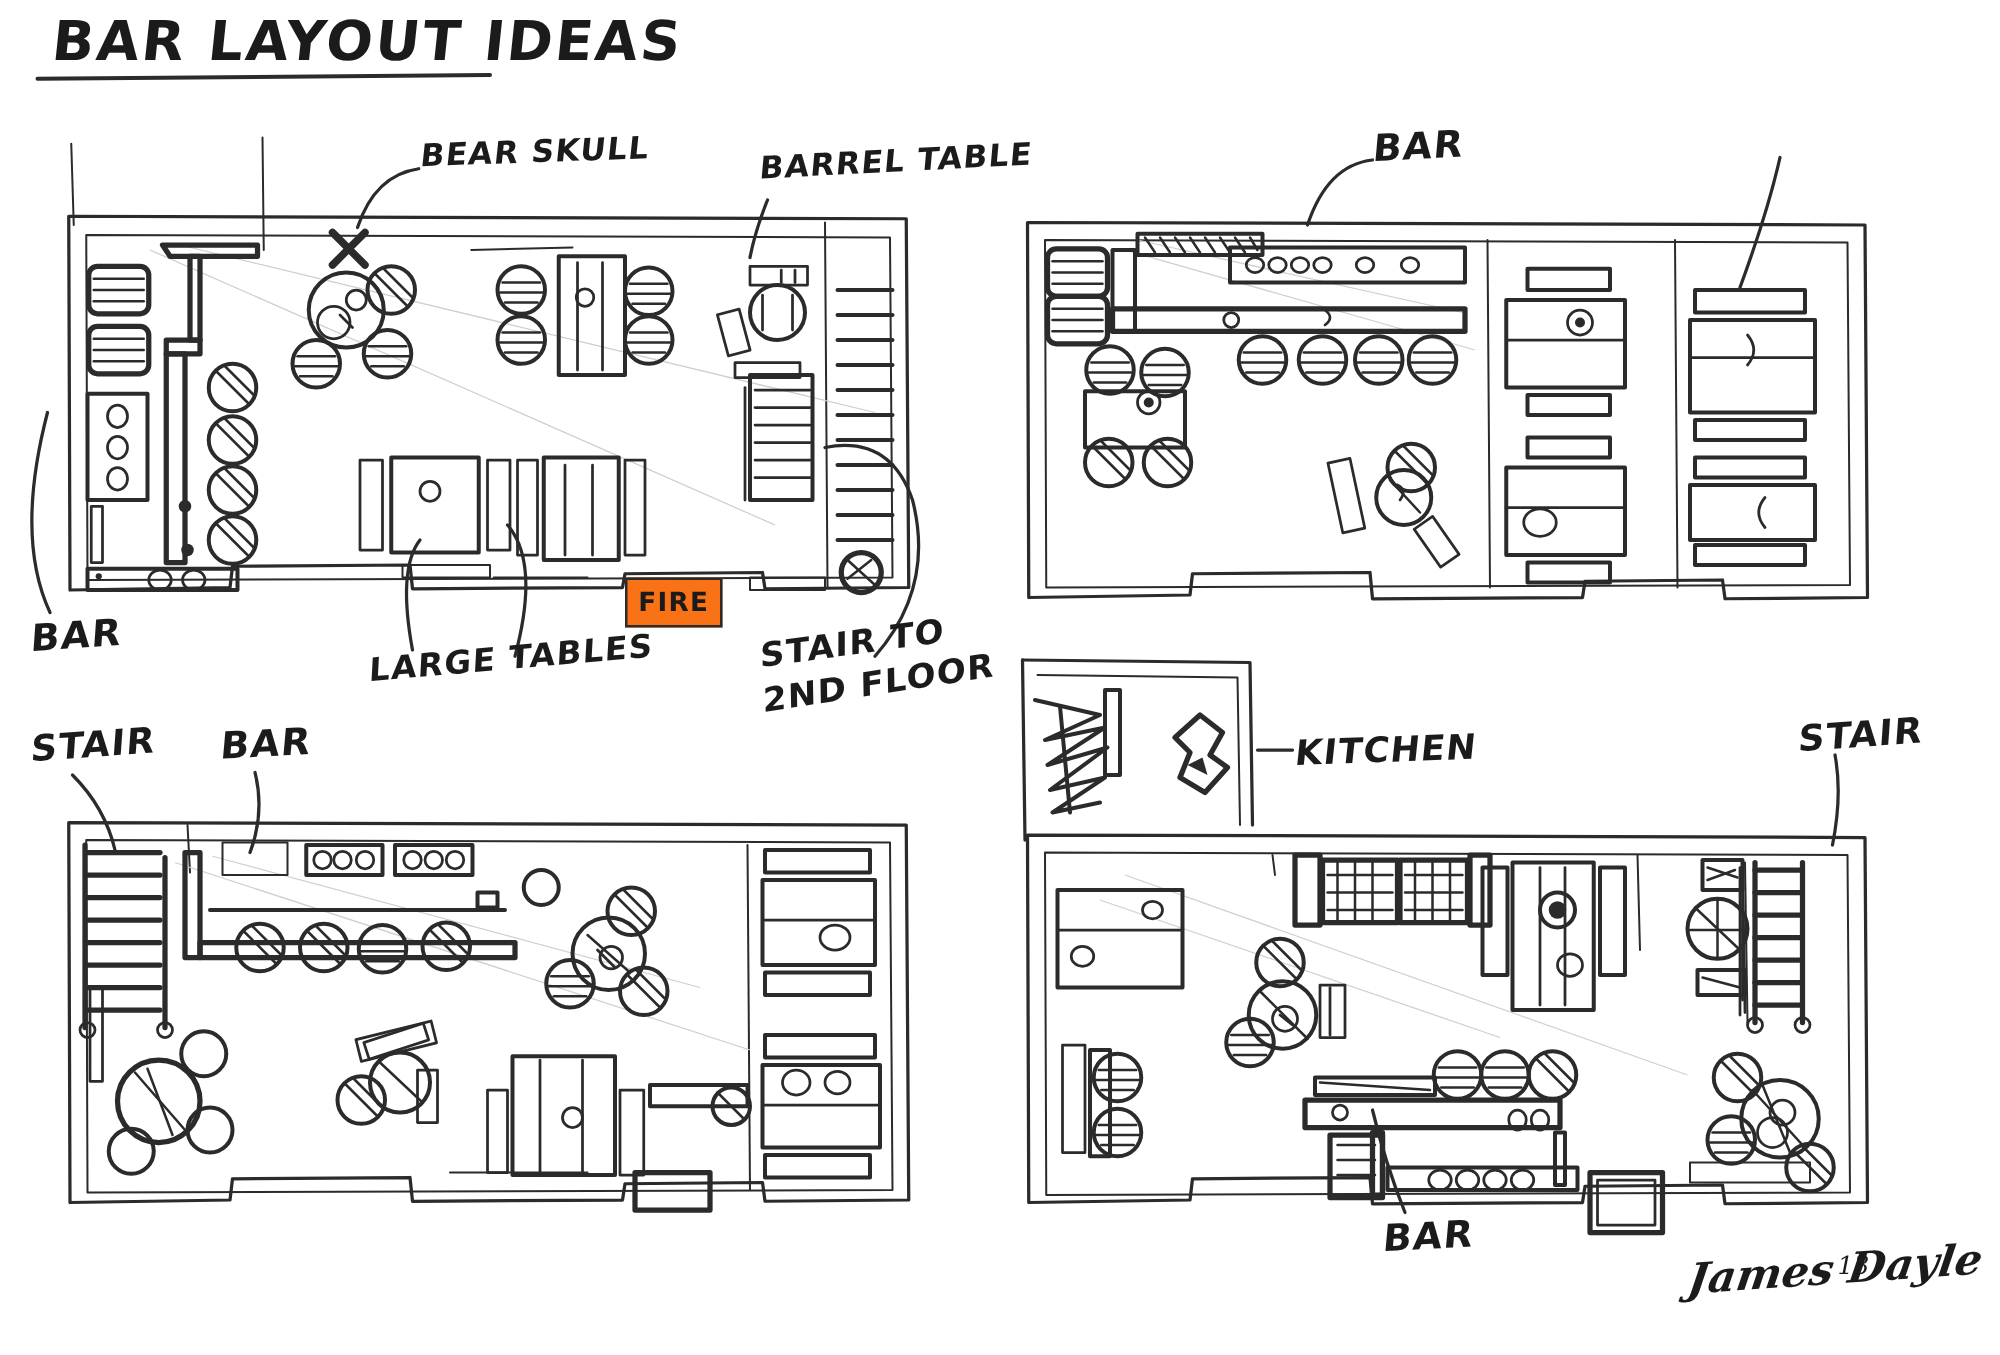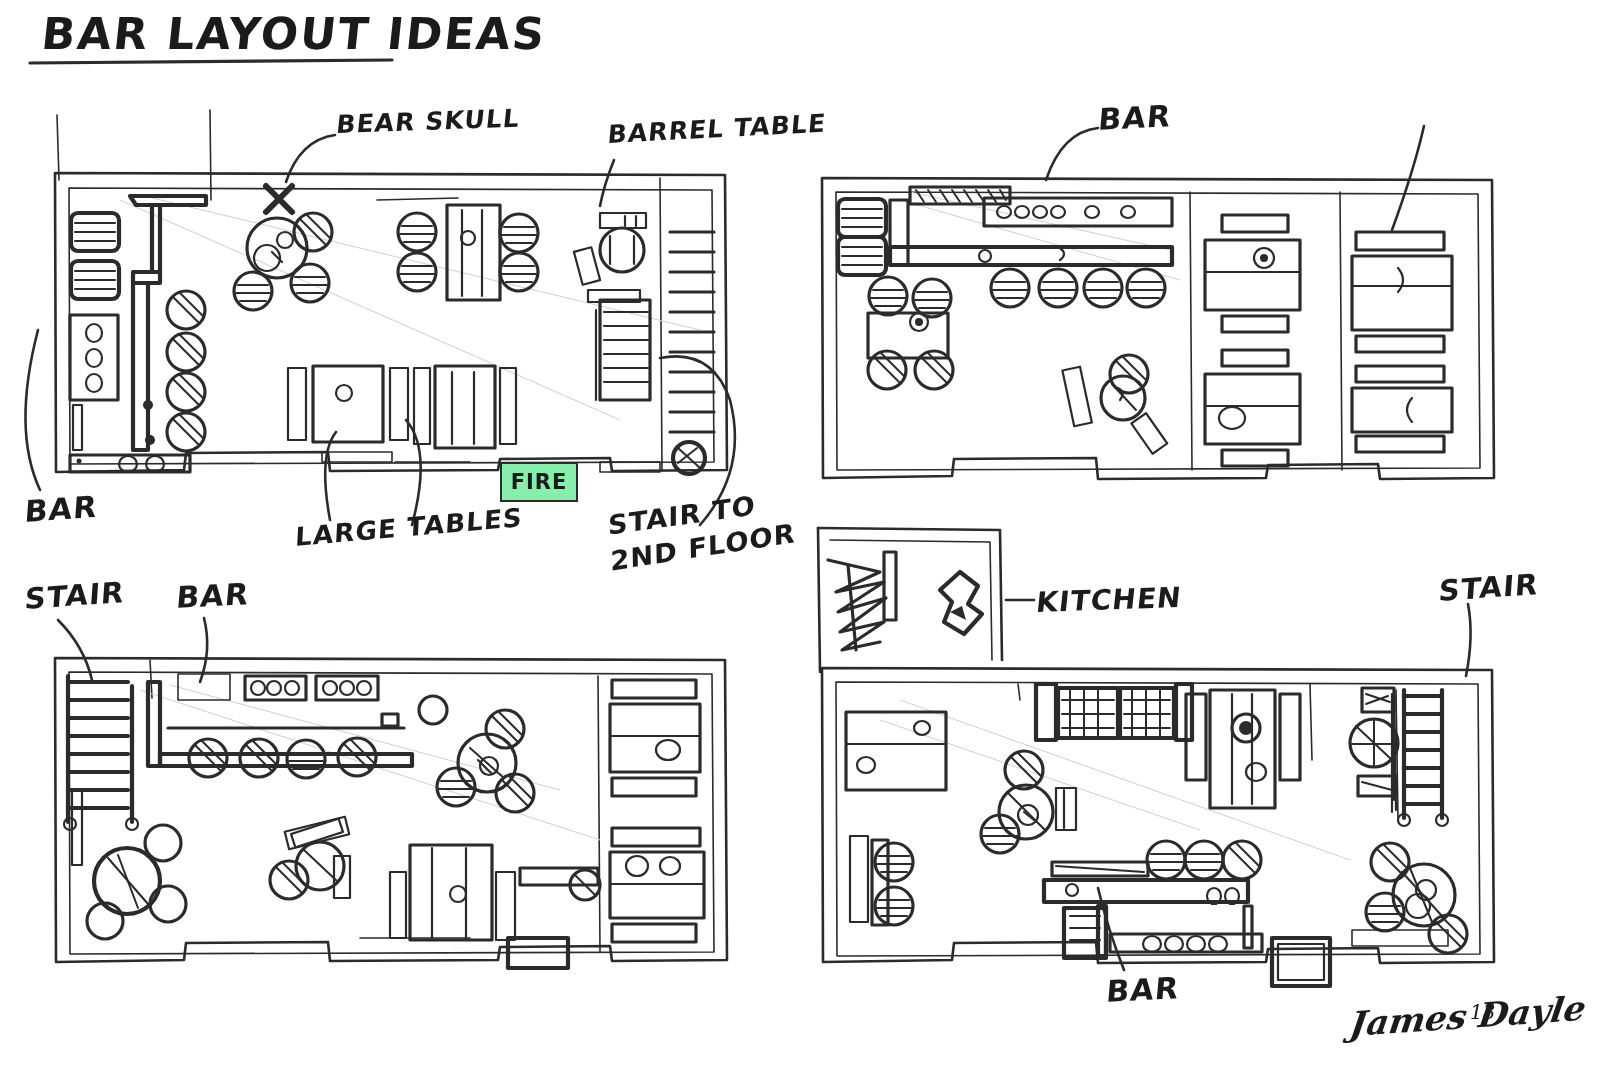--- a/index.html
+++ b/index.html
@@ -21,21 +21,21 @@
        font-family:"DejaVu Sans", sans-serif;font-weight:700;
        letter-spacing:1px;transform-origin:left top;}
   .title{position:absolute;left:42px;top:8px;font-size:44px;font-weight:700;
          letter-spacing:2px;font-family:"DejaVu Sans", sans-serif;
          transform:skewX(-6deg);}
   .sig{position:absolute;left:1352px;top:996px;font-size:34px;
        font-family:"DejaVu Serif", serif;font-style:italic;font-weight:700;
        transform:skewX(-12deg) rotate(-4deg);}
   .sigyear{position:absolute;left:1470px;top:1000px;font-size:20px;
        font-family:"DejaVu Serif", serif;font-style:italic;font-weight:400;}
-  .firebox{position:absolute;border:2.6px solid #2b2b2b;background:#86efac;
+  .firebox{position:absolute;border:2.6px solid #2b2b2b;background:#f97316;
            display:flex;align-items:center;justify-content:center;
            font-size:21px;font-weight:700;letter-spacing:1px;}
 </style>
 </head>
 <body>
 
 <div id="sheet">
 
   <div class="title">BAR LAYOUT IDEAS</div>
 

